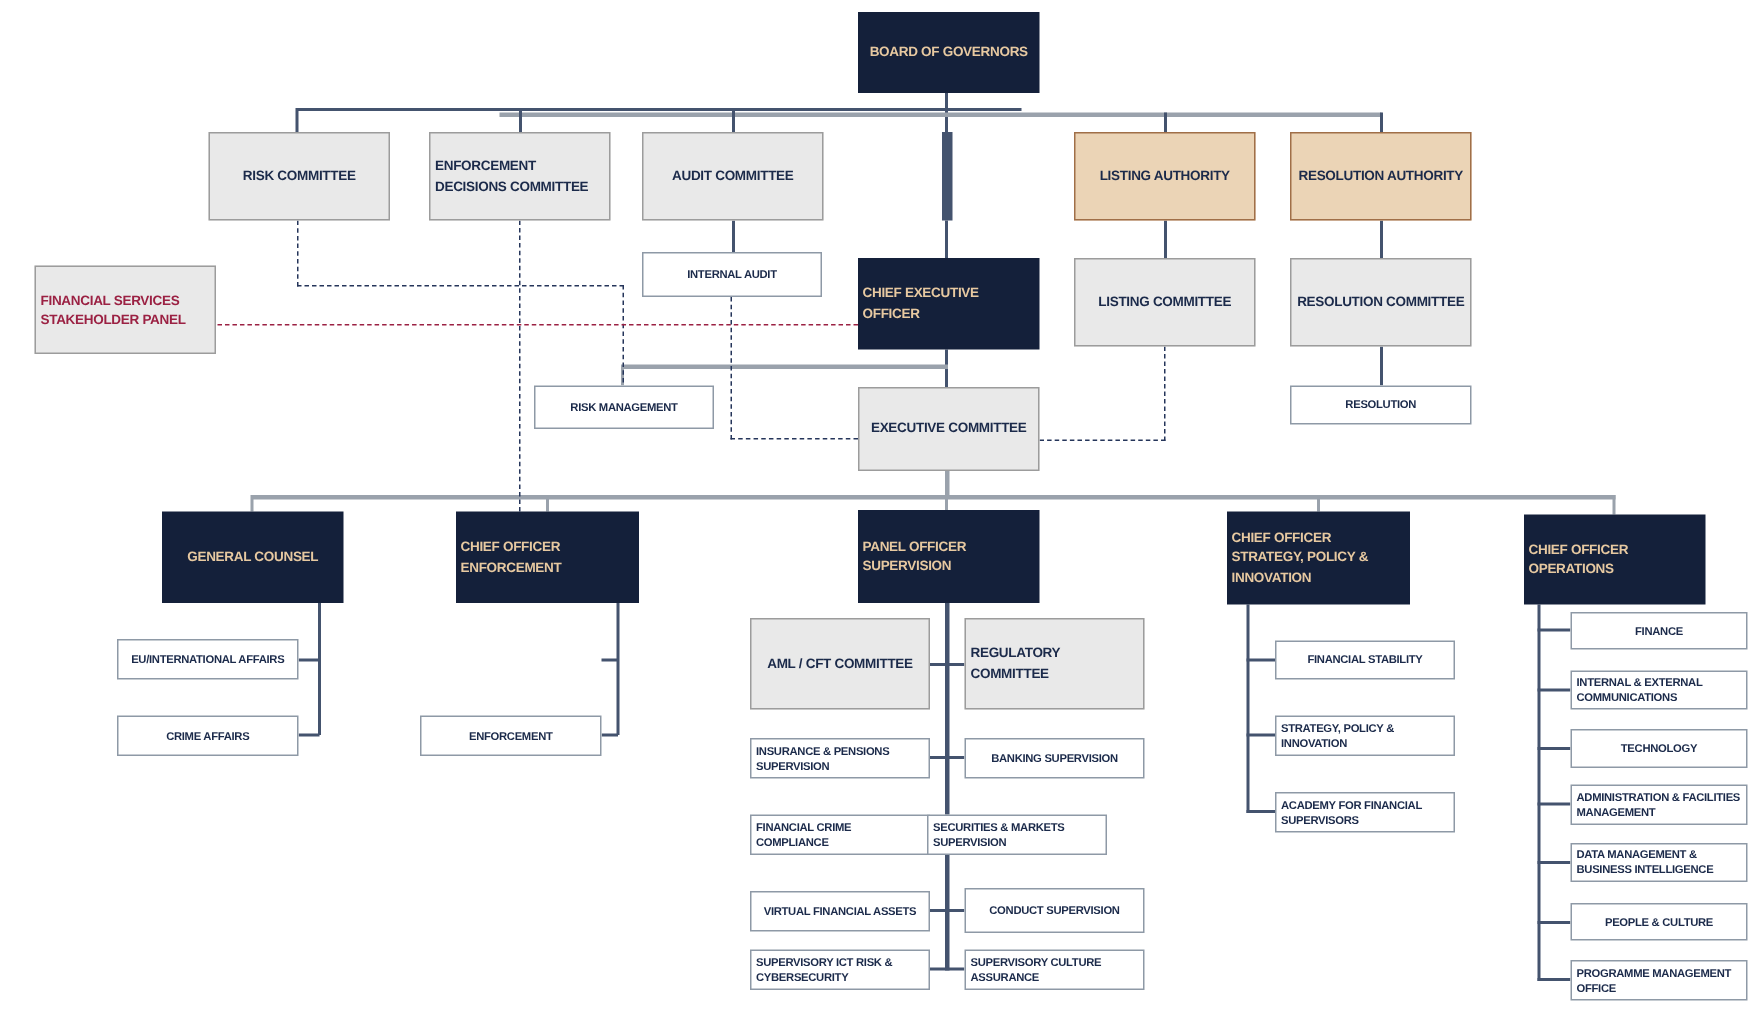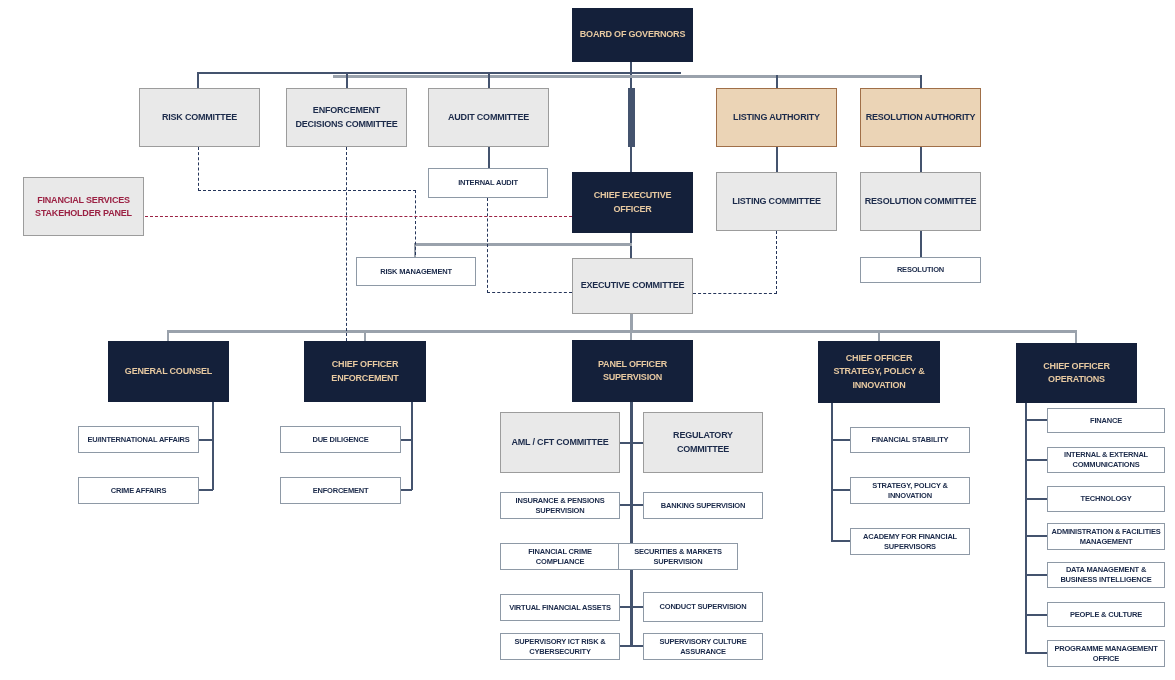--- a/index.html
+++ b/index.html
@@ -1,19 +1,19 @@
 <!DOCTYPE html>
 <html><head>
 <meta charset="utf-8">
 <style>
   html,body{margin:0;padding:0;background:#ffffff;}
   .canvas{position:relative;width:1175px;height:680px;background:#ffffff;overflow:hidden;
           font-family:"Liberation Sans",sans-serif;}
   .node{position:absolute;display:flex;align-items:center;justify-content:center;
-        text-align:center;font-weight:bold;box-sizing:border-box;padding:2px 3px;
+        text-align:left;font-weight:bold;box-sizing:border-box;padding:2px 3px;
         letter-spacing:-0.2px;}
   .navy {background:#14203A;color:#E7C9A1;font-size:9px;line-height:1.45;}
   .gray {background:#E9E9E9;border:1px solid #9C9C9C;color:#1B2A4A;font-size:9px;line-height:1.5;}
   .tan  {background:#EBD4B6;border:1px solid #A06F48;color:#1B2A4A;font-size:9px;line-height:1.5;}
   .white{background:#FFFFFF;border:1px solid #8E99A6;color:#1B2A4A;font-size:7.5px;line-height:1.3;}
   .panel{background:#E9E9E9;border:1px solid #9C9C9C;color:#9B2143;font-size:9px;line-height:1.35;}
   .ln {position:absolute;background:#44536E;}
   .lng{position:absolute;background:#9AA2AC;}
   .dv {position:absolute;width:0;border-left:1.5px dashed #25355A;}
   .dh {position:absolute;height:0;border-top:1.5px dashed #25355A;}
@@ -107,21 +107,20 @@
   <div class="node gray" style="left:572px;top:258px;width:121px;height:56px">EXECUTIVE COMMITTEE</div>
 
   <div class="node navy" style="left:108px;top:341px;width:121px;height:61px">GENERAL COUNSEL</div>
   <div class="node navy" style="left:304px;top:341px;width:122px;height:61px">CHIEF OFFICER ENFORCEMENT</div>
   <div class="node navy" style="left:572px;top:340px;width:121px;height:62px">PANEL OFFICER SUPERVISION</div>
   <div class="node navy" style="left:818px;top:341px;width:122px;height:62px">CHIEF OFFICER STRATEGY, POLICY &amp; INNOVATION</div>
   <div class="node navy" style="left:1016px;top:343px;width:121px;height:60px">CHIEF OFFICER OPERATIONS</div>
 
   <div class="node white" style="left:78px;top:426px;width:121px;height:27px">EU/INTERNATIONAL AFFAIRS</div>
   <div class="node white" style="left:78px;top:477px;width:121px;height:27px">CRIME AFFAIRS</div>
-  <div class="node white" style="left:280px;top:426px;width:121px;height:27px">DUE DILIGENCE</div>
   <div class="node white" style="left:280px;top:477px;width:121px;height:27px">ENFORCEMENT</div>
 
   <div class="node gray" style="left:500px;top:412px;width:120px;height:61px">AML / CFT COMMITTEE</div>
   <div class="node gray" style="left:643px;top:412px;width:120px;height:61px">REGULATORY COMMITTEE</div>
 
   <div class="node white" style="left:500px;top:492px;width:120px;height:27px">INSURANCE &amp; PENSIONS SUPERVISION</div>
   <div class="node white" style="left:643px;top:492px;width:120px;height:27px">BANKING SUPERVISION</div>
   <div class="node white" style="left:500px;top:543px;width:120px;height:27px">FINANCIAL CRIME COMPLIANCE</div>
   <div class="node white" style="left:618px;top:543px;width:120px;height:27px">SECURITIES &amp; MARKETS SUPERVISION</div>
   <div class="node white" style="left:500px;top:594px;width:120px;height:27px">VIRTUAL FINANCIAL ASSETS</div>

